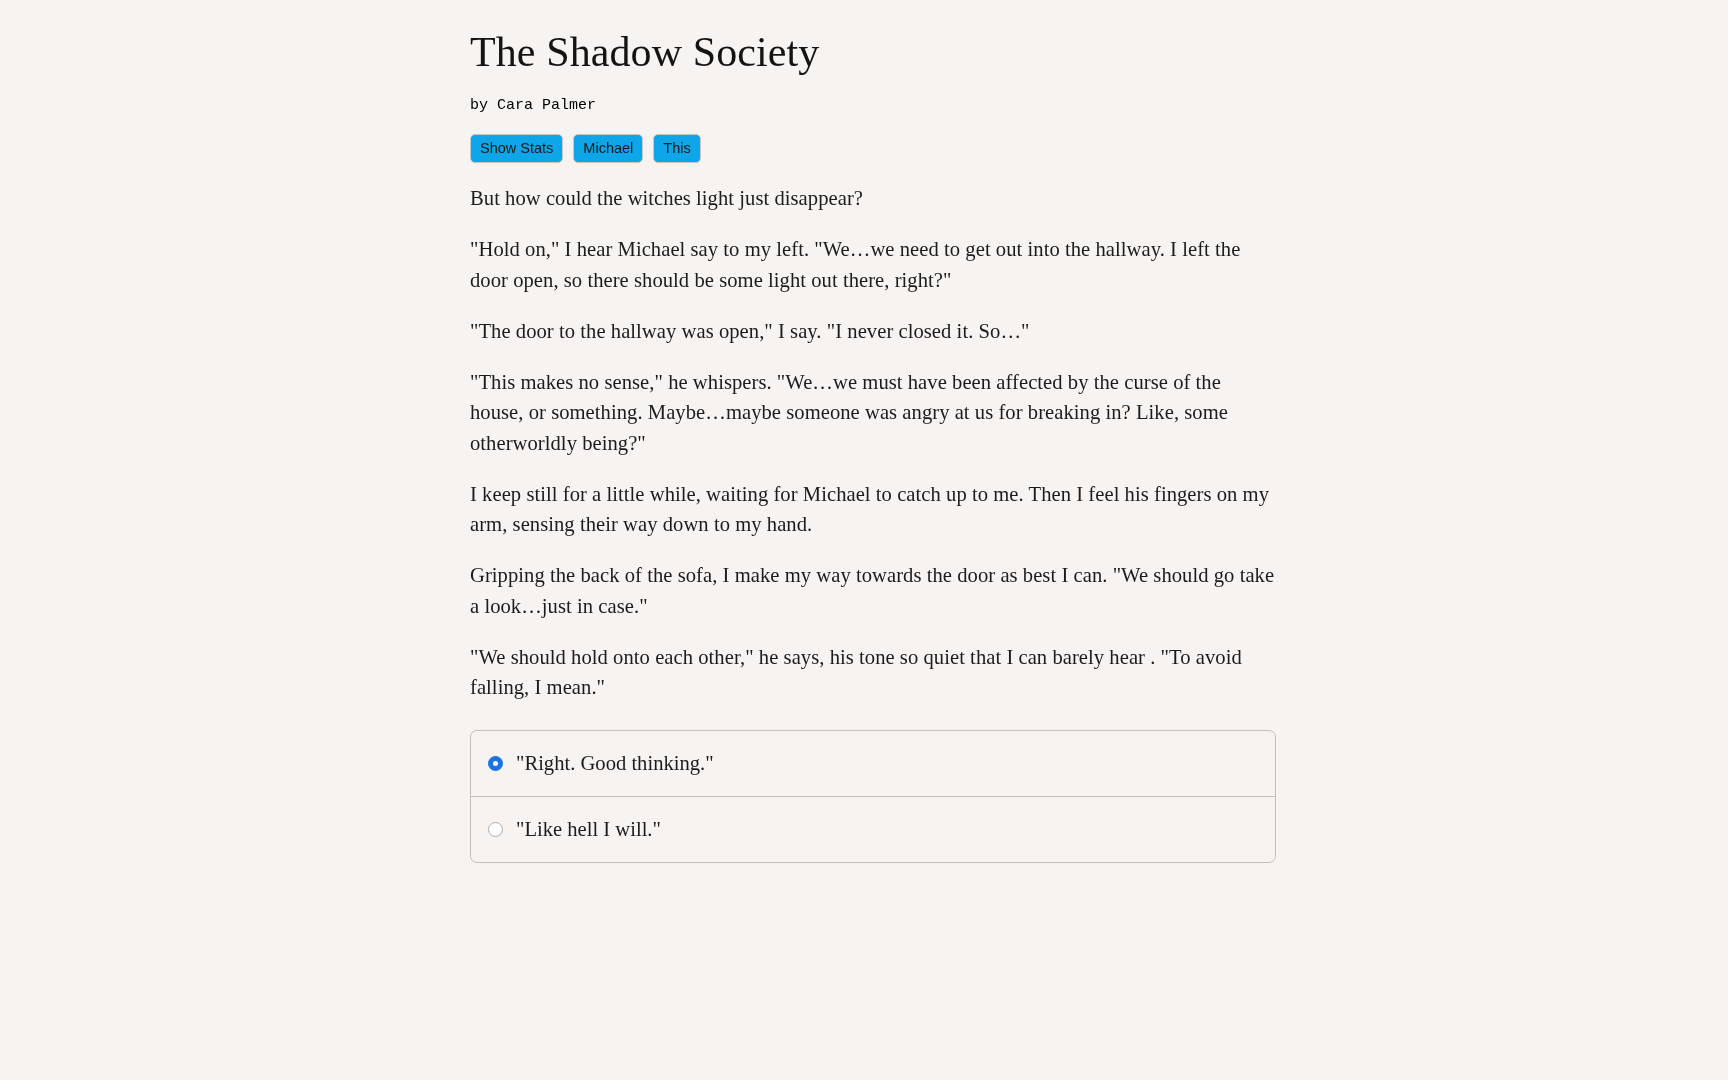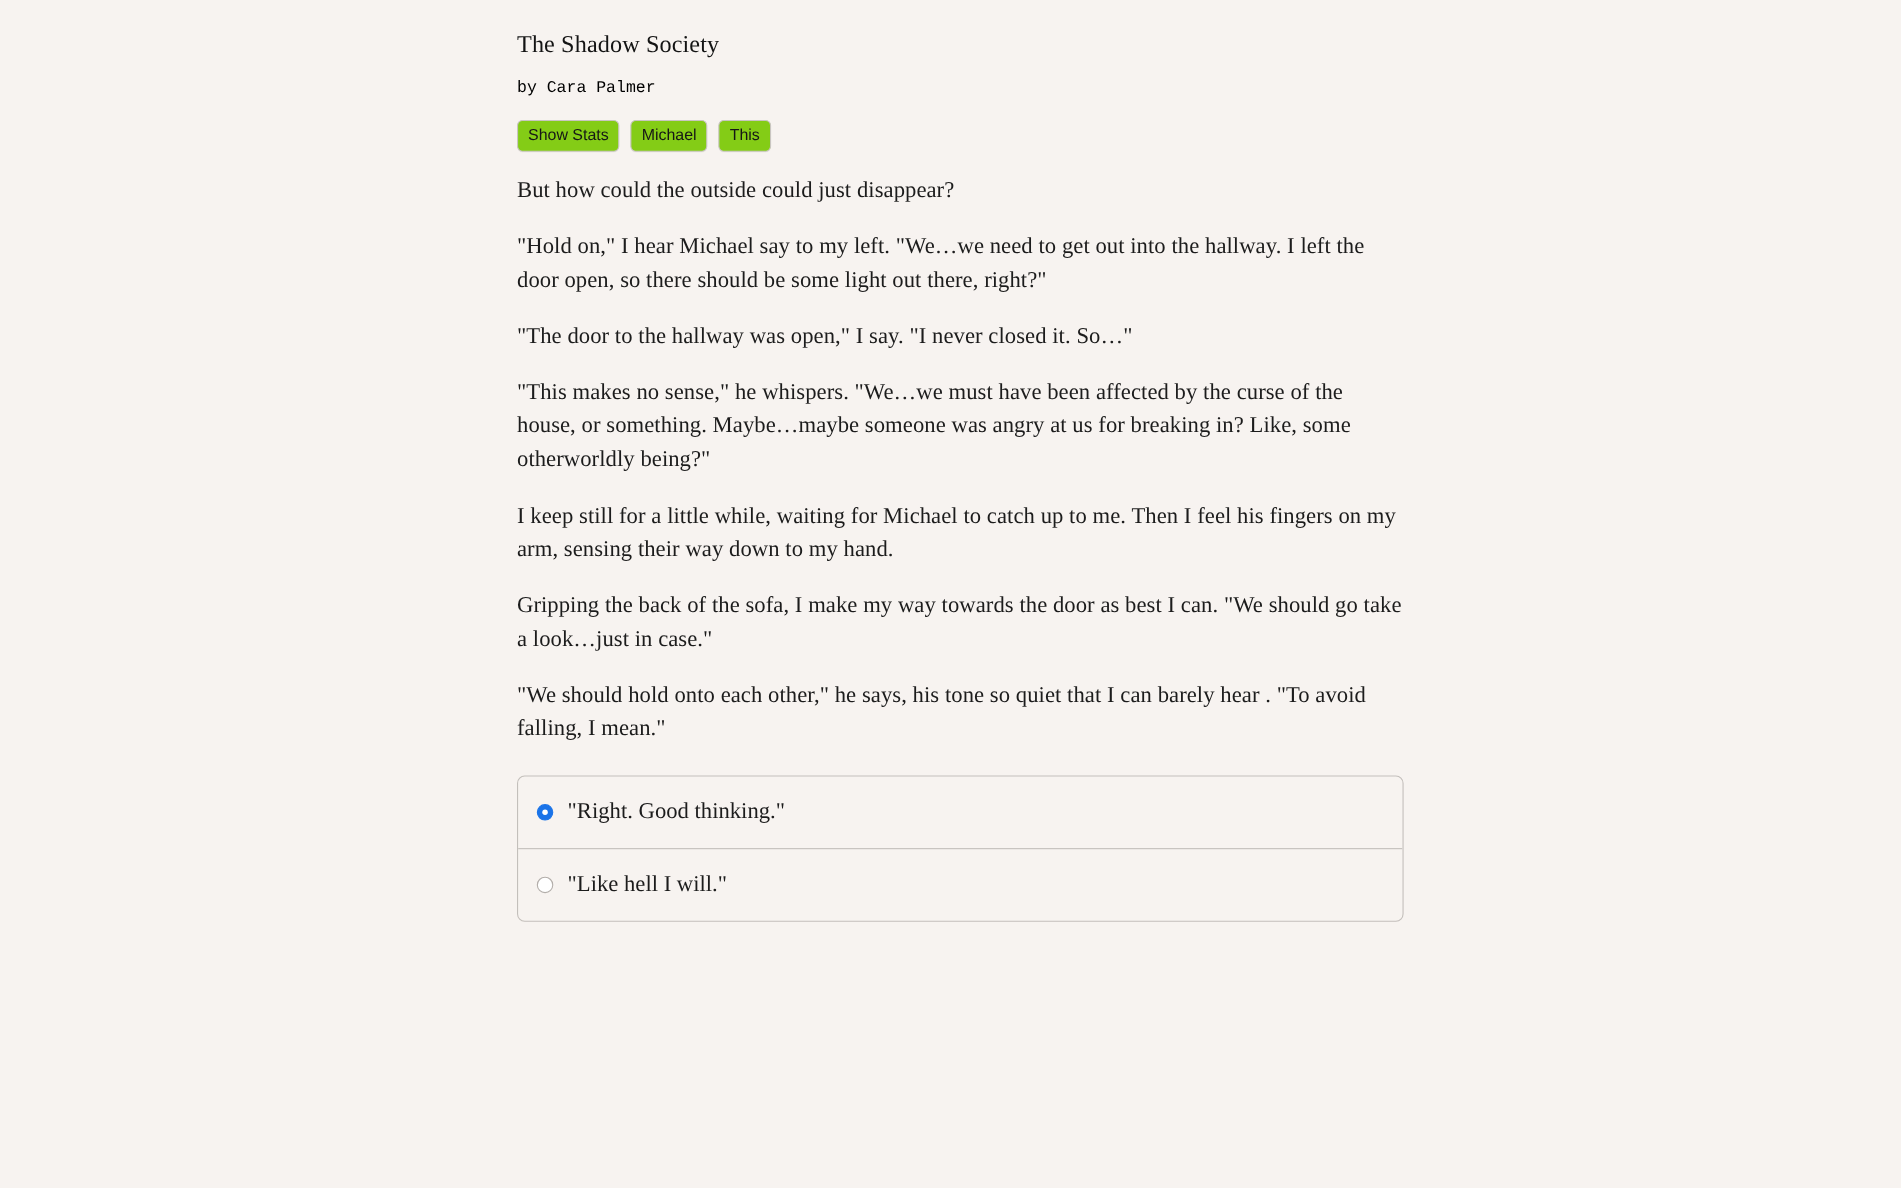--- a/index.html
+++ b/index.html
@@ -19,21 +19,21 @@
     min-height: 1080px;
     box-sizing: border-box;
     padding: 0;
   }
   .wrap {
     width: 806px;
     margin: 0 auto 0 470px;
   }
   .story-title {
     font-family: "Liberation Serif", "DejaVu Serif", serif;
-    font-size: 22px;
+    font-size: 42px;
     font-weight: 400;
     letter-spacing: 0.1px;
     color: #141414;
     margin: 0;
     padding-top: 26px;
     line-height: 1.25;
   }
   .story-byline {
     font-family: Liberation Mono, monospace;
     font-size: 15px;
@@ -46,21 +46,21 @@
     margin: 19px 0 0 0;
     display: flex;
     gap: 10px;
     align-items: center;
   }
   .ui-btn {
     font-family: "Liberation Sans", "DejaVu Sans", sans-serif;
     font-size: 14.5px;
     line-height: 1;
     color: #161616;
-    background: #84cc16;
+    background: #0ea5e9;
     border: 1px solid #c9c5c1;
     border-radius: 5px;
     padding: 6px 9px 7px 9px;
     cursor: pointer;
     box-shadow: 0 1px 0 rgba(0,0,0,0.02);
   }
   .story-text {
     margin-top: 20px;
   }
   .story-text p {
@@ -133,21 +133,21 @@
     <h1 class="story-title">The Shadow Society</h1>
     <div class="story-byline">by Cara Palmer</div>
 
     <div class="btn-row">
       <button class="ui-btn">Show Stats</button>
       <button class="ui-btn">Michael</button>
       <button class="ui-btn">This</button>
     </div>
 
     <div class="story-text">
-      <p>But how could the outside could just disappear?</p>
+      <p>But how could the witches light just disappear?</p>
       <p>"Hold on," I hear Michael say to my left. "We…we need to get out into the hallway. I left the door open, so there should be some light out there, right?"</p>
       <p>"The door to the hallway was open," I say. "I never closed it. So…"</p>
       <p>"This makes no sense," he whispers. "We…we must have been affected by the curse of the house, or something. Maybe…maybe someone was angry at us for breaking in? Like, some otherworldly being?"</p>
       <p>I keep still for a little while, waiting for Michael to catch up to me. Then I feel his fingers on my arm, sensing their way down to my hand.</p>
       <p>Gripping the back of the sofa, I make my way towards the door as best I can. "We should go take a look…just in case."</p>
       <p>"We should hold onto each other," he says, his tone so quiet that I can barely hear . "To avoid falling, I mean."</p>
     </div>
 
     <div class="choices">
       <div class="choice">

